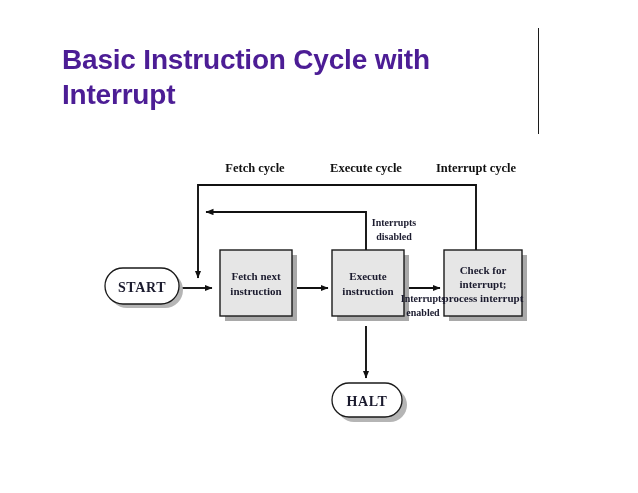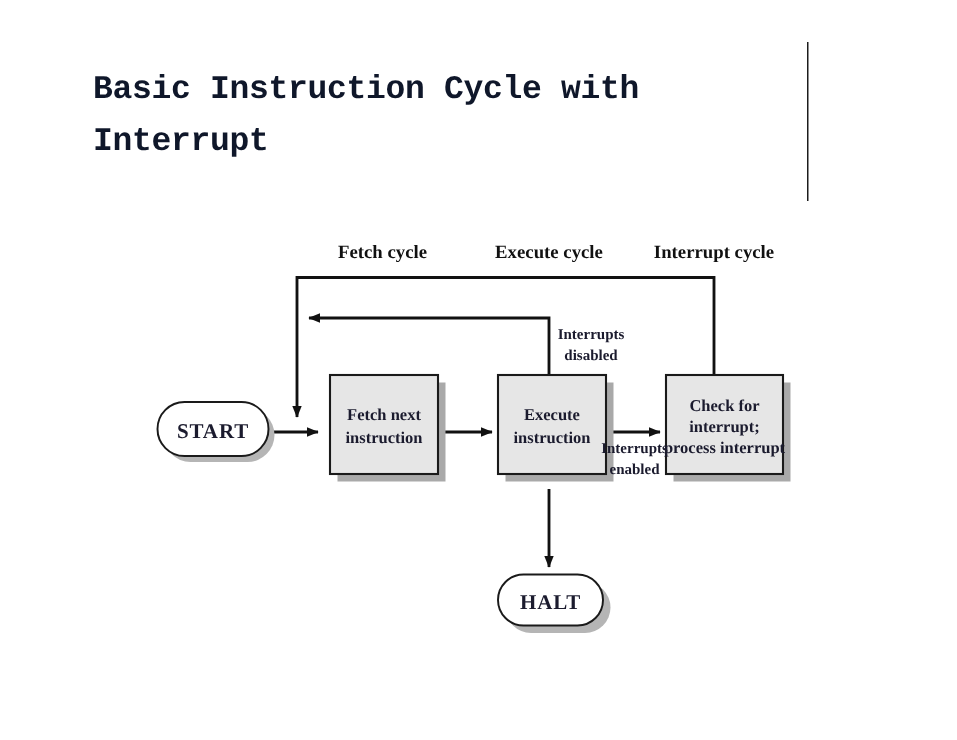--- a/index.html
+++ b/index.html
@@ -14,25 +14,25 @@
     overflow: hidden;
     font-family: "Liberation Sans", sans-serif;
   }
 
   
   #slide-title {
     position: absolute;
     left: 62px;
     top: 42px;
     width: 440px;
-    font-family: Liberation Mono, monospace;
-    font-weight: bold;
-    font-size: 22px;
+    font-family: Liberation Sans, sans-serif;
+    font-weight: bold;
+    font-size: 28px;
     line-height: 35px;
-    color: #0f172a;
+    color: #4c1d95;
     letter-spacing: -0.2px;
   }
 
   
   #deco {
     position: absolute;
     left: 532px;
     top: 24px;
     width: 100px;
     height: 112px;

